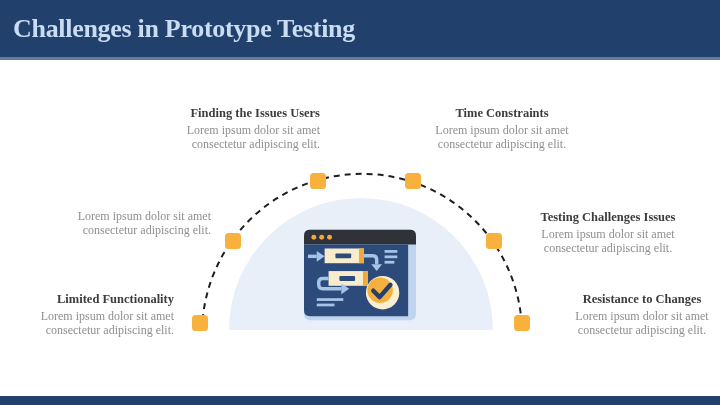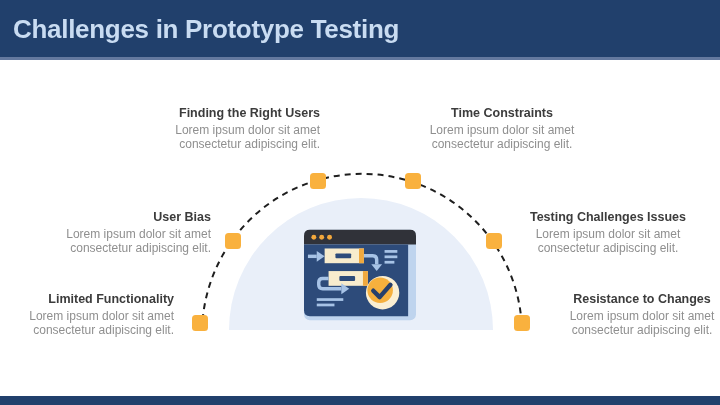--- a/index.html
+++ b/index.html
@@ -2,21 +2,21 @@
 <html style="--background: #FFFFFF; --header-bg: #21406C; --header-text: #C9DCF2; --header-divider: #64799F; --footer-bg: #21406C; --marker: #F9B13E; --arc: #1E1E1E; --semicircle: #E9EFF9; --item-title: #3C3C3C; --item-body: #8F8F8F; --icon-frame: #BFD4EE; --icon-window: #2D4B7A; --icon-titlebar: #303239; --icon-dot: #F3A83C; --icon-line: #A7C3E6; --icon-card: #F8ECCD; --icon-card-edge: #F0A93F; --icon-badge-ring: #FBEFD2; --icon-badge: #F6B03D; --icon-check: #27406B;"><head>
 <meta charset="utf-8">
 <style>
   html,body { margin:0; padding:0; }
   body {
     width:720px; height:405px;
     background: var(--background, #fff);
     font-family: "Liberation Sans", sans-serif;
     position:relative; overflow:hidden;
   }
-  .stage { position:absolute; inset:0; width:720px; height:405px; }
+  .stage { position:absolute; inset:0; width:720px; height:405px;font-family:Liberation Serif, serif; }
 
   
   .header {
     position:absolute; top:0; left:0; width:720px; height:60px;
     background: var(--header-bg, #21406C);
     border-bottom: 3px solid var(--header-divider, #64799F);
     box-sizing:border-box;
   }
   .header h1 {
     margin:0; padding:15px 0 0 13px;
@@ -137,37 +137,36 @@
         <g>
           <circle cx="80" cy="64" r="17" style="fill:var(--icon-badge-ring,#FBEFD2)"></circle>
           <circle cx="77.5" cy="61.5" r="13" style="fill:var(--icon-badge,#F6B03D)"></circle>
           <path d="M70.5,62 L77,68.5 L88,56" fill="none" style="stroke:var(--icon-check,#27406B)" stroke-width="4.5" stroke-linecap="round" stroke-linejoin="round"></path>
         </g>
       </g>
     </svg>
   </div>
 
   <div class="item align-right pos-finding">
-    <div class="item-title">Finding the Right Users</div>
+    <div class="item-title">Finding the Issues Users</div>
     <div class="item-body">
       <div>Lorem ipsum dolor sit amet</div>
       <div>consectetur adipiscing elit.</div>
     </div>
   </div>
 
   <div class="item align-left pos-time">
     <div class="item-title">Time Constraints</div>
     <div class="item-body">
       <div>Lorem ipsum dolor sit amet</div>
       <div>consectetur adipiscing elit.</div>
     </div>
   </div>
 
   <div class="item align-right pos-userbias">
-    <div class="item-title">User Bias</div>
     <div class="item-body">
       <div>Lorem ipsum dolor sit amet</div>
       <div>consectetur adipiscing elit.</div>
     </div>
   </div>
 
   <div class="item align-left pos-testing">
     <div class="item-title">Testing Challenges Issues</div>
     <div class="item-body">
       <div>Lorem ipsum dolor sit amet</div>

